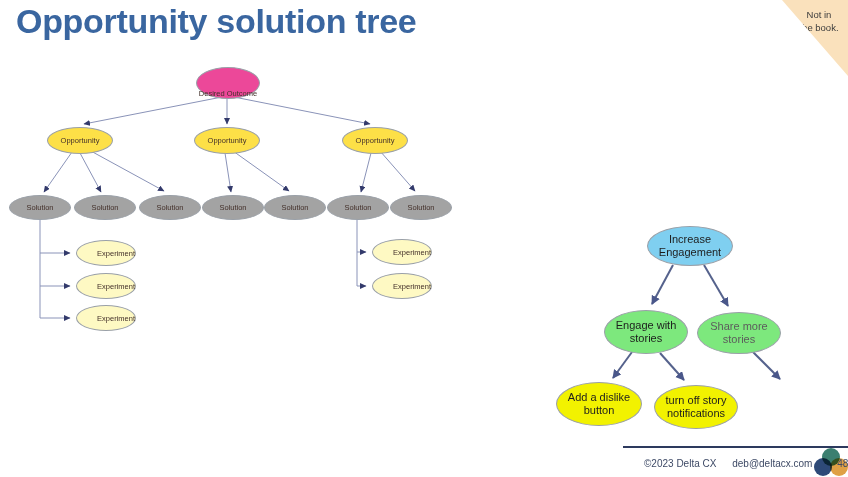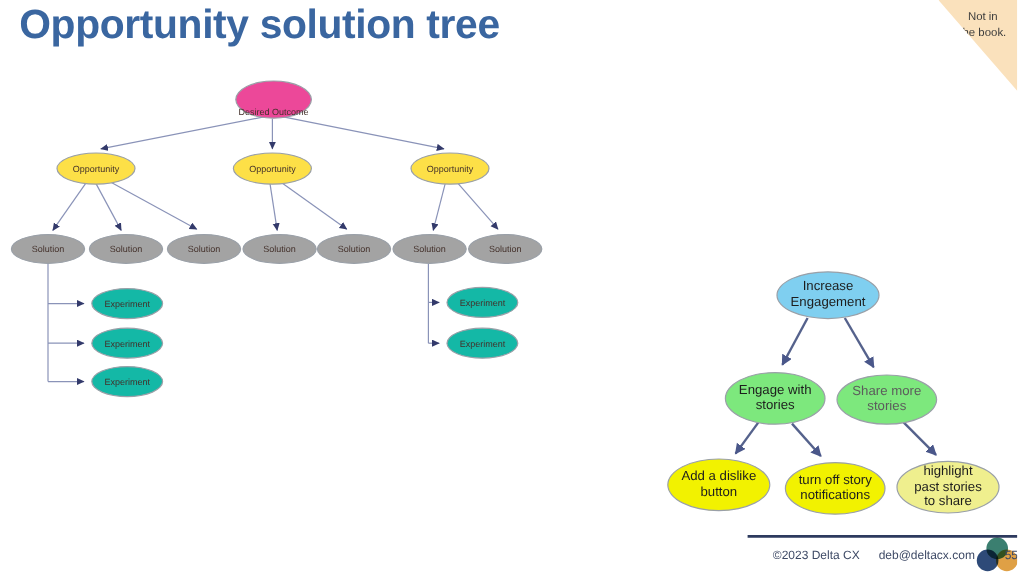--- a/index.html
+++ b/index.html
@@ -13,21 +13,21 @@
   svg.overlay{position:absolute;left:0;top:0;width:848px;height:477px;}
   .node{position:absolute;border:1px solid #9aa0a8;border-radius:50%;box-sizing:border-box;
         display:flex;align-items:center;justify-content:center;text-align:center;line-height:1.15;}
   .lt{font-size:7.5px;color:#43302a;line-height:1.2;}
   .rt{font-size:11px;color:#1d1d1d;padding:0 5px;}
   .tight{padding:0 11px;}
   .txt-gray{color:#5c5c5c;}
   .f-blue{background:#ec4899;align-items:flex-end;}
   .f-green{background:#fde047;}
   .f-yellow{background:#a3a3a3;}
-  .f-orange{background:#14b8a6;}
+  .f-orange{background:#fef9c3;justify-content:flex-end;}
   .f-blue2{background:#7fcff0;align-items:center;}
   .f-green2{background:#7de87d;}
   .f-yellow2{background:#f2f200;justify-content:center;}
   .f-yellow3{background:#efef8e;}
   .footer{position:absolute;left:644px;top:458px;font-size:10px;color:#3e4a66;white-space:nowrap;}
   .footer span{display:inline-block;}
   .footer .email{margin-left:13px;}
   .footer .page{margin-left:22px;}
 </style>
 </head>
@@ -158,23 +158,20 @@
   <div class="node rt f-green2 txt-gray" style="left:697px;top:312px;width:84px;height:42px">
     <span>Share more stories</span>
     </div>
 
   <div class="node rt f-yellow2" style="left:556px;top:382px;width:86px;height:44px">
     <span>Add a dislike button</span>
     </div>
   <div class="node rt f-yellow2" style="left:654px;top:385px;width:84px;height:44px">
     <span>turn off story notifications</span>
     </div>
-  <div class="node rt f-yellow3 tight" style="left:747px;top:384px;width:86px;height:44px">
-    <span>highlight past stories to share</span>
-    </div>
 
   <div class="footer">
     <span class="copy">©2023 Delta CX</span>
     <span class="email">deb@deltacx.com</span>
-    <span class="page">55</span>
+    <span class="page">48</span>
   </div>
 
 </div>
 
 </body></html>

